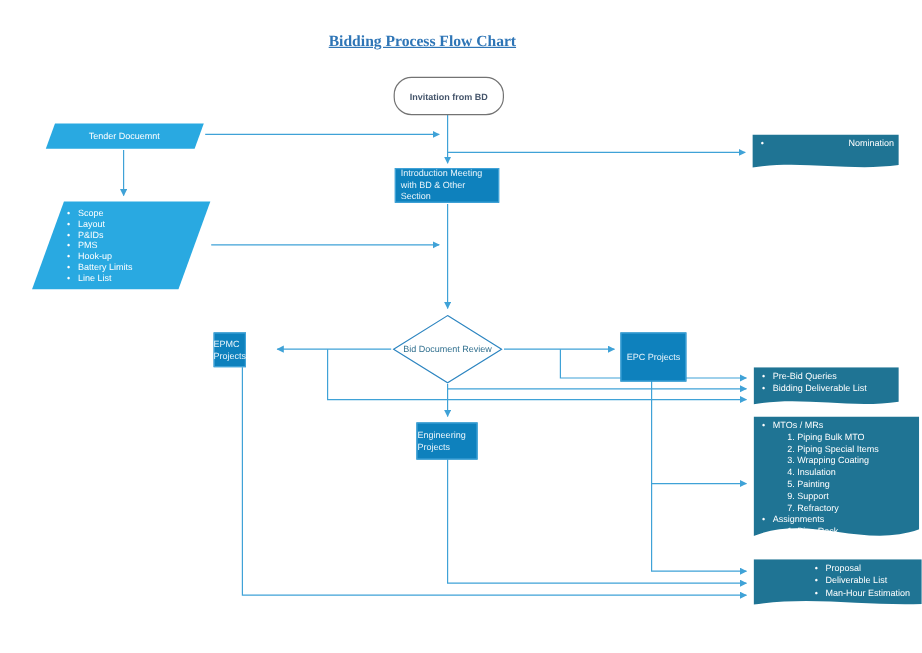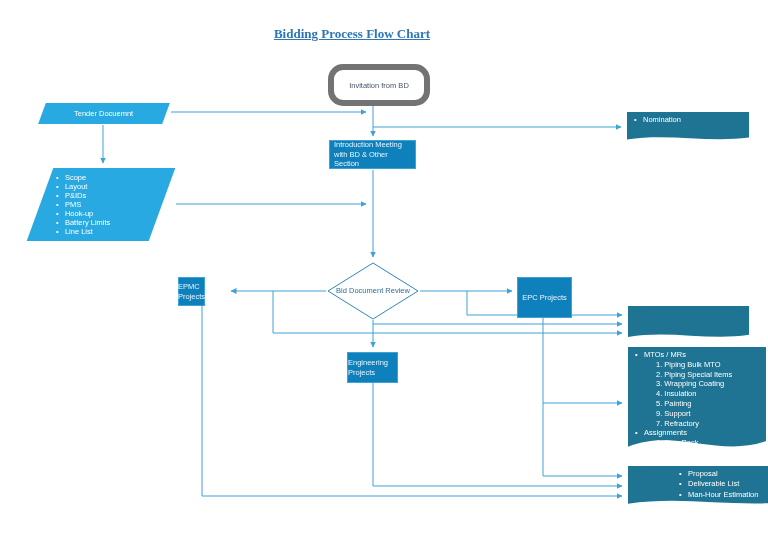--- a/index.html
+++ b/index.html
@@ -12,23 +12,23 @@
   
   .title {
     top:26px; left:0; width:704px; text-align:center;
     font-family:"Liberation Serif", serif; font-weight:bold; font-size:13px;
     color:#2E75B6; text-decoration:underline;
   }
 
   
   .oval {
     left:328px; top:64px; width:90px; height:30px;
-    background:#ffffff; border:6px solid #737373; border-radius:15px;
+    background:#ffffff; border:1px solid #737373; border-radius:15px;
     display:flex; align-items:center; justify-content:center;
-    font-size:7.5px; color:#44546A; text-align:center;
+    font-size:7.5px; color:#44546A; text-align:center;font-weight:bold;
   }
 
   
   .para {
     background:#29A9E1; transform:skewX(-20deg); color:#fff;
   }
   .para-tender {
     left:42px; top:103px; width:124px; height:21px;
     display:flex; align-items:center; justify-content:center;
   }
@@ -53,21 +53,21 @@
   .diamond .label {
     position:absolute; left:0; top:0; width:100%; height:100%;
     display:flex; align-items:center; justify-content:center; text-align:left;
     font-size:7.5px; color:#31708F; line-height:1.3;
   }
 
   
   .banner { color:#ffffff; }
   .banner .wave { position:absolute; left:0; top:0; width:100%; height:100%; }
   .banner .content { position:relative; z-index:1; font-size:7.5px; line-height:10.4px; padding:3px 4px 0 4px; }
-  .banner-nomination { left:627px; top:112px; width:122px; height:32px; }
+  .banner-nomination { left:627px; top:112px; width:122px; height:32px;text-align:right; }
   .banner-prebid     { left:628px; top:306px; width:121px; height:36px; }
   .banner-mtos       { left:628px; top:347px; width:138px; height:112px; }
   .banner-proposal   { left:628px; top:466px; width:121px; height:44px;padding-left:44px; }
   .banner-mtos .content { line-height:9.8px; }
 
   .bullet { padding-left:12px; position:relative; }
   .bullet::before { content:"\2022"; position:absolute; left:3px; }
   .numitem { padding-left:24px; }
 
   .connectors { left:0; top:0; pointer-events:none; }
@@ -150,20 +150,24 @@
   </svg>
   <div class="content">
     <div class="bullet">Nomination</div>
   </div>
 </div>
 
 <div class="abs banner banner-prebid">
   <svg class="wave" viewBox="0 0 100 100" preserveAspectRatio="none">
     <path d="M0,0 L100,0 L100,80 C66,97 34,66 0,86 Z" fill="#1F7494"></path>
   </svg>
+  <div class="content">
+    <div class="bullet">Pre-Bid Queries</div>
+    <div class="bullet">Bidding Deliverable List</div>
+  </div>
 </div>
 
 <div class="abs banner banner-mtos">
   <svg class="wave" viewBox="0 0 100 100" preserveAspectRatio="none">
     <path d="M0,0 L100,0 L100,84 C66,99 34,72 0,89 Z" fill="#1F7494"></path>
   </svg>
   <div class="content">
     <div class="bullet">MTOs / MRs</div>
     <div class="numitem">1. Piping Bulk MTO</div>
     <div class="numitem">2. Piping Special Items</div>

